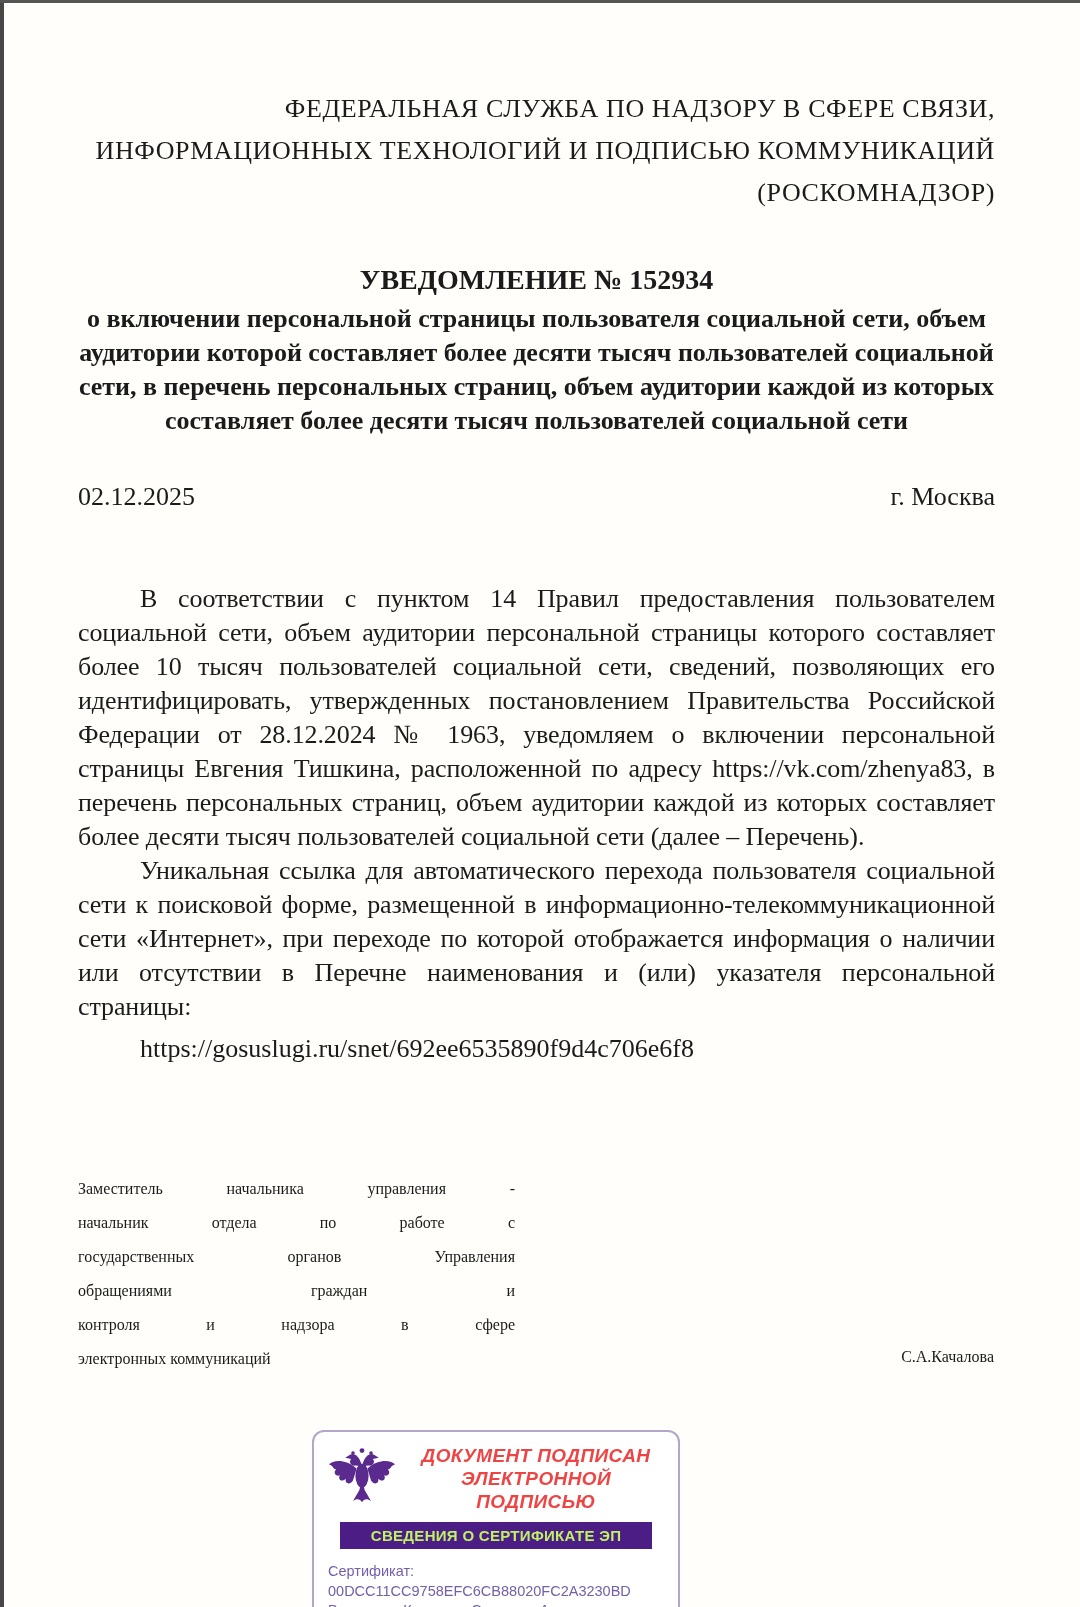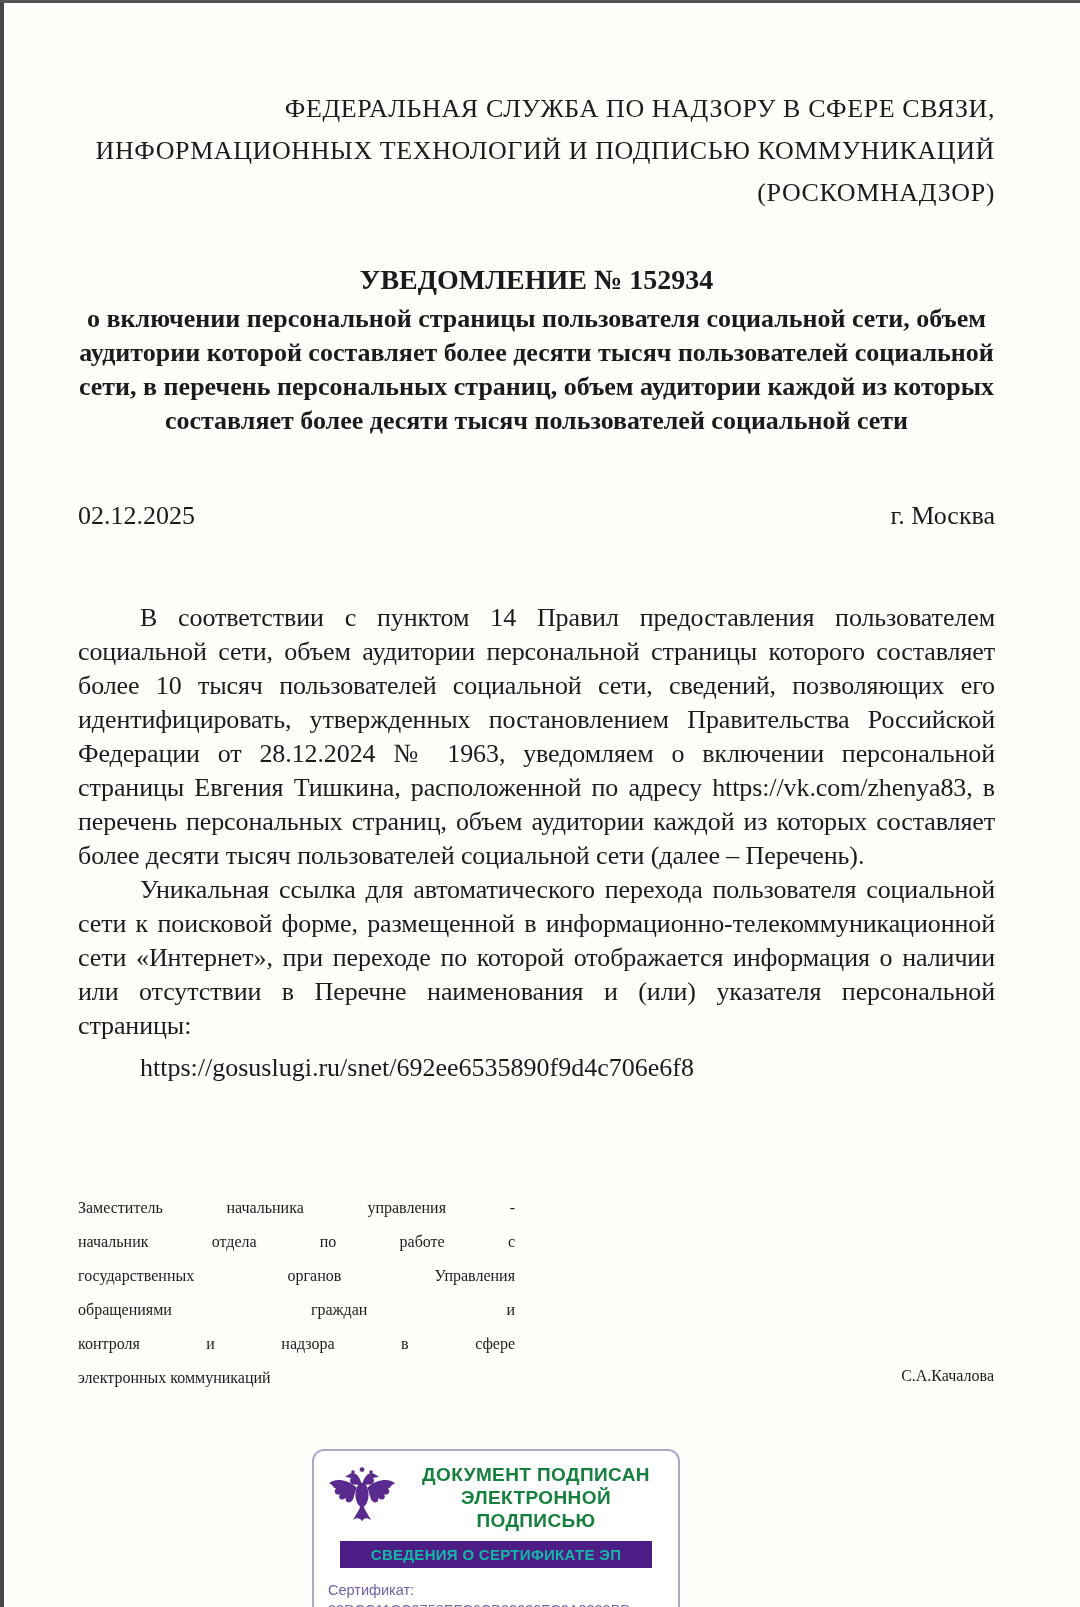--- a/index.html
+++ b/index.html
@@ -10,42 +10,42 @@
   }
   .edge-left { position:absolute; left:0; top:0; width:4px; height:100%; background:#474747; }
   .edge-top  { position:absolute; left:0; top:0; width:100%; height:3px; background:#555555; }
   .content { padding:88px 85px 0 78px; }
 
   .org { text-align:right; font-size:26px; line-height:42px; letter-spacing:0.6px; }
 
   .notice-title { text-align:center; font-weight:bold; font-size:28px; margin-top:50px; }
   .notice-subtitle { text-align:center; font-weight:bold; font-size:26px; line-height:34px; margin-top:6px; }
 
-  .dateline { display:flex; justify-content:space-between; font-size:26px; margin-top:63px;gap:16px; }
+  .dateline { display:flex; justify-content:space-between; font-size:26px; margin-top:44px;gap:16px; }
 
   .body-par { font-size:26px; line-height:34px; text-align:justify; text-indent:62px; letter-spacing:-0.1px; }
   .p1 { margin-top:70px; }
   .link-line { font-size:26px; margin-top:10px; padding-left:62px; }
 
   .sig-wrap { position:relative; margin-top:108px; font-size:16px; line-height:34px; }
   .sig-block { width:437px; }
   .sig-line { text-align:justify; text-align-last:justify; }
   .sig-line.last { text-align-last:left; }
   .sig-name { position:absolute; right:1px; bottom:2px; }
 
   .stamp {
     margin:54px 0 0 234px; width:368px; box-sizing:border-box;
     border:2px solid #b3a6c9; border-radius:12px; background:#ffffff;
     font-family:"Liberation Sans", sans-serif; padding:10px 0 12px;
   }
   .stamp-head { display:flex; align-items:center; padding:2px 10px 0 12px; }
   .stamp-eagle { flex:0 0 auto; margin-right:6px; }
-  .stamp-titles { flex:1; text-align:center; color:#15803d; font-weight:bold; font-size:19px; line-height:23px; letter-spacing:0.4px; }
+  .stamp-titles { flex:1; text-align:center; color:#ef4444; font-weight:bold; font-size:19px; line-height:23px; letter-spacing:0.4px;font-style:italic; }
   .stamp-banner {
-    width:312px; margin:9px auto 0; background:#4b1d85; color:#14b8a6;
+    width:312px; margin:9px auto 0; background:#4b1d85; color:#bef264;
     font-weight:bold; font-size:15px; text-align:center; padding:5px 0; letter-spacing:0.3px;
   }
   .stamp-details { padding:13px 10px 0 14px; color:#7460a8; font-size:14.5px; line-height:19.5px; }
 </style>
 </head>
 <body>
 
 <div class="page">
   <div class="edge-left"></div>
   <div class="edge-top"></div>

